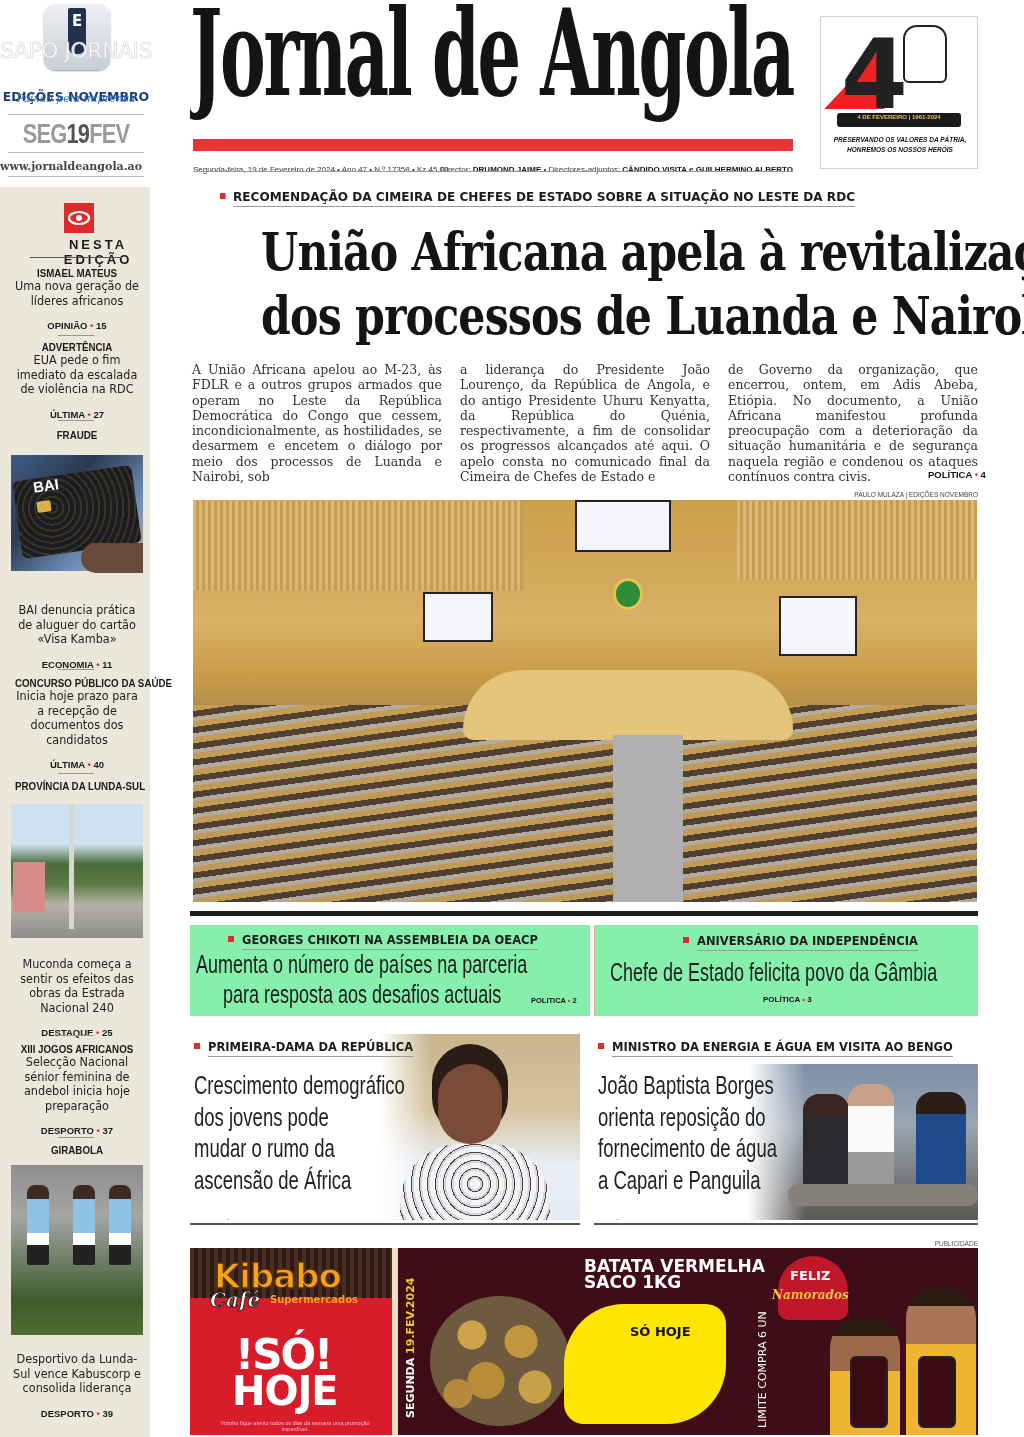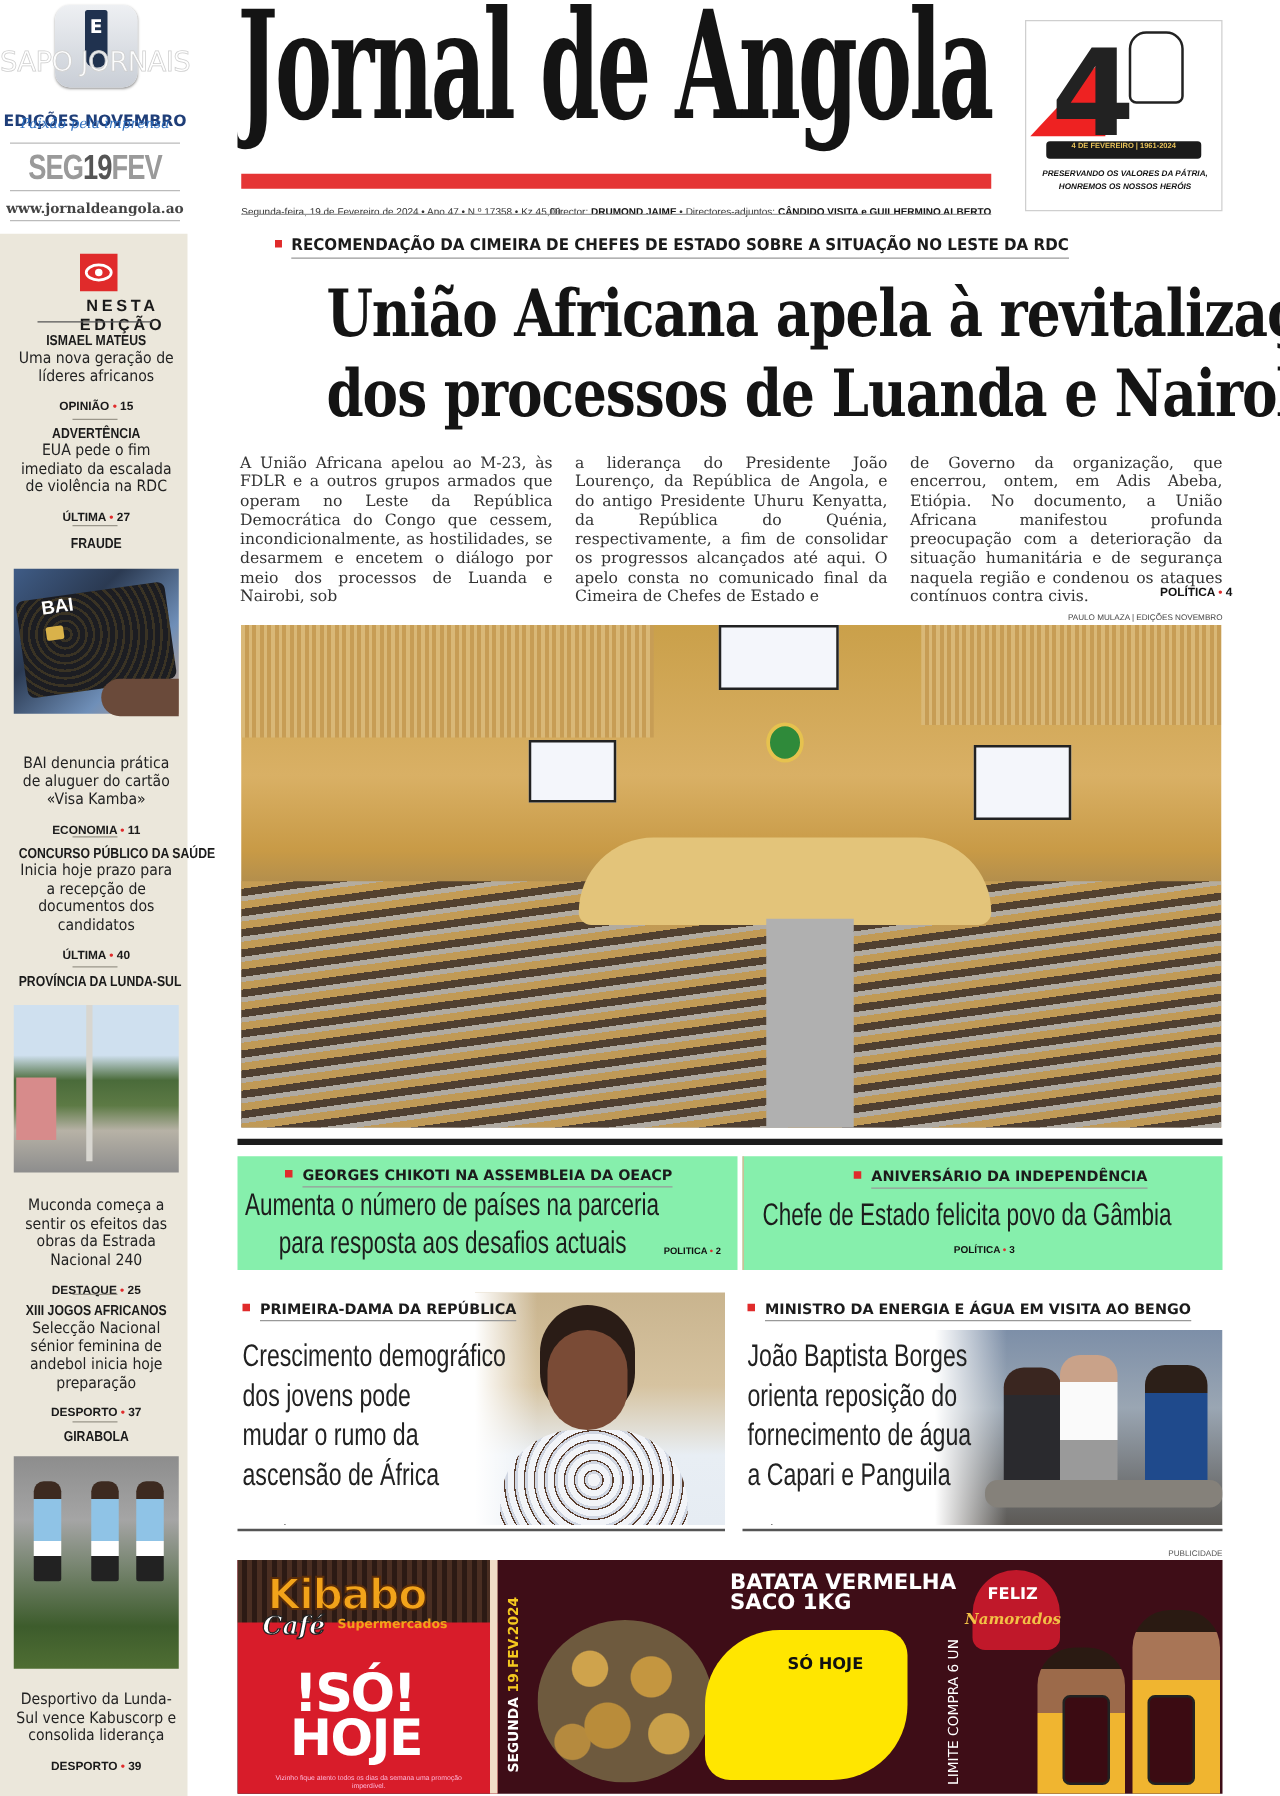--- a/index.html
+++ b/index.html
@@ -16,21 +16,21 @@
   .sapo { position: absolute; left: 0; top: 38px; width: 190px; font: 22px "DejaVu Sans", sans-serif;
     color: rgba(255,255,255,0.9); -webkit-text-stroke: 0.6px #cfcfcf; letter-spacing: -0.5px; }
   .edicoes { position: absolute; left: 0; top: 76px; width: 152px; text-align: center;
     font: bold 12.5px "DejaVu Sans", sans-serif; color: #1f3e78; margin-top: 13px; }
   .paixao { position: absolute; left: 0; top: 92px; width: 152px; text-align: center;
     font: italic 11px "DejaVu Serif", serif; color: #2e6fbf; }
   .sb-rule { position: absolute; left: 8px; width: 136px; height: 1px; background: #bbb; }
   .date-big { position: absolute; left: 0; top: 118px; width: 152px; text-align: center;
     font: bold 28px "Liberation Sans Narrow", "Liberation Sans", sans-serif; color: #9a9a9a; letter-spacing: -1px; transform: scaleX(0.78); }
   .date-big b { color: #555; }
-  .site { position: absolute; left: 0; top: 160px; width: 152px; text-align: center;
+  .site { position: absolute; left: 0; top: 160px; width: 152px; text-align: left;
     font: bold 11px "DejaVu Serif", serif; color: #444; }
 
   .sb-body { position: absolute; left: 0; top: 187px; width: 150px; height: 1250px; background: #ebe7db; }
   .eye-box { position: absolute; left: 64px; top: 16px; width: 30px; height: 30px; background: #e02b2b; }
   .eye-box svg { width: 30px; height: 30px; }
   .nesta { position: absolute; left: 0; top: 50px; width: 152px; text-align: center;
     font: bold 13px "Liberation Sans", sans-serif; letter-spacing: 3px; color: #1a1a1a; padding-left: 44px; }
   .sb-item { position: absolute; left: 4px; width: 146px; text-align: center; }
   .sb-kicker { font: bold 11.5px "Liberation Sans", sans-serif; color: #1a1a1a; transform: scaleX(0.85); white-space: nowrap; }
   .sb-text { font: 12.5px "DejaVu Sans", sans-serif; color: #222; line-height: 14.5px; transform: scaleX(0.9); }

